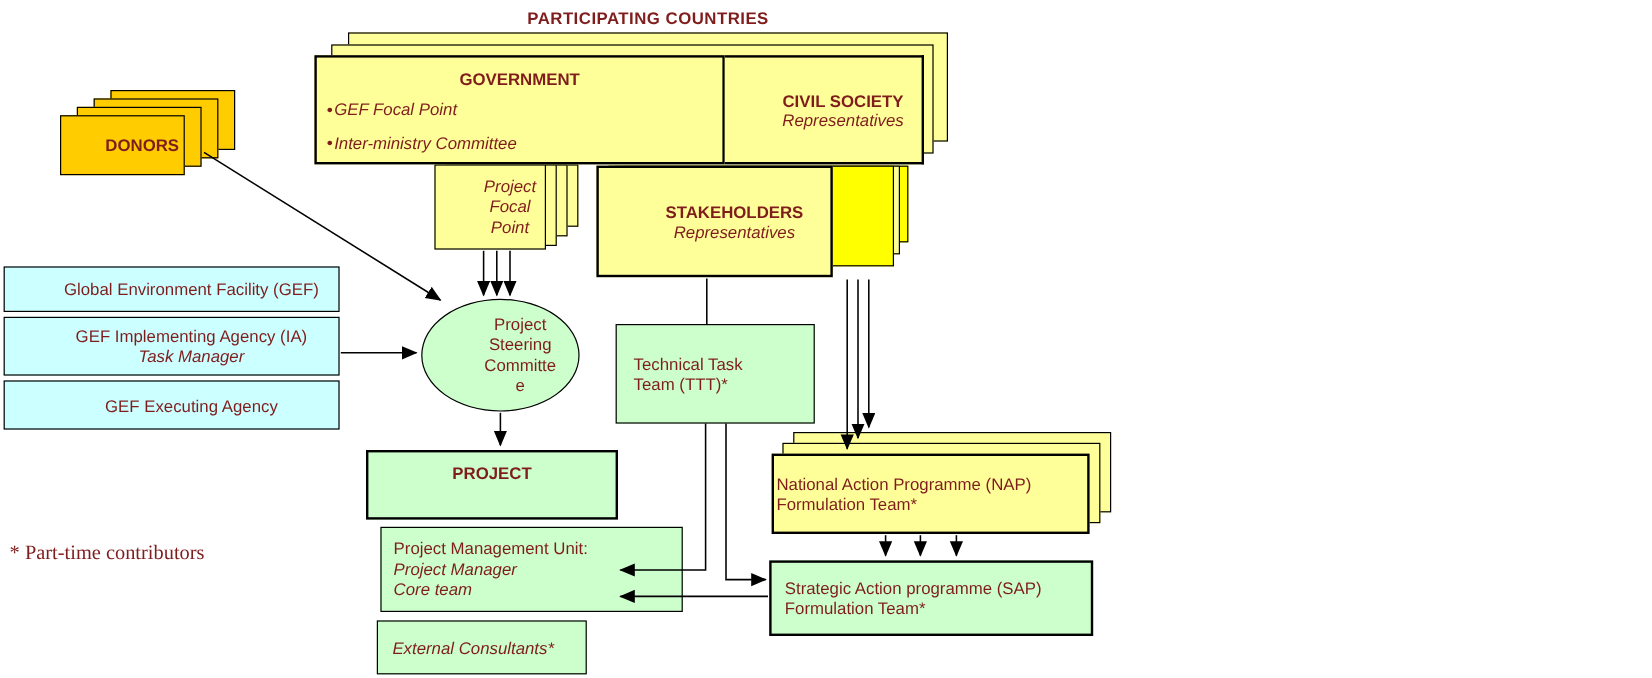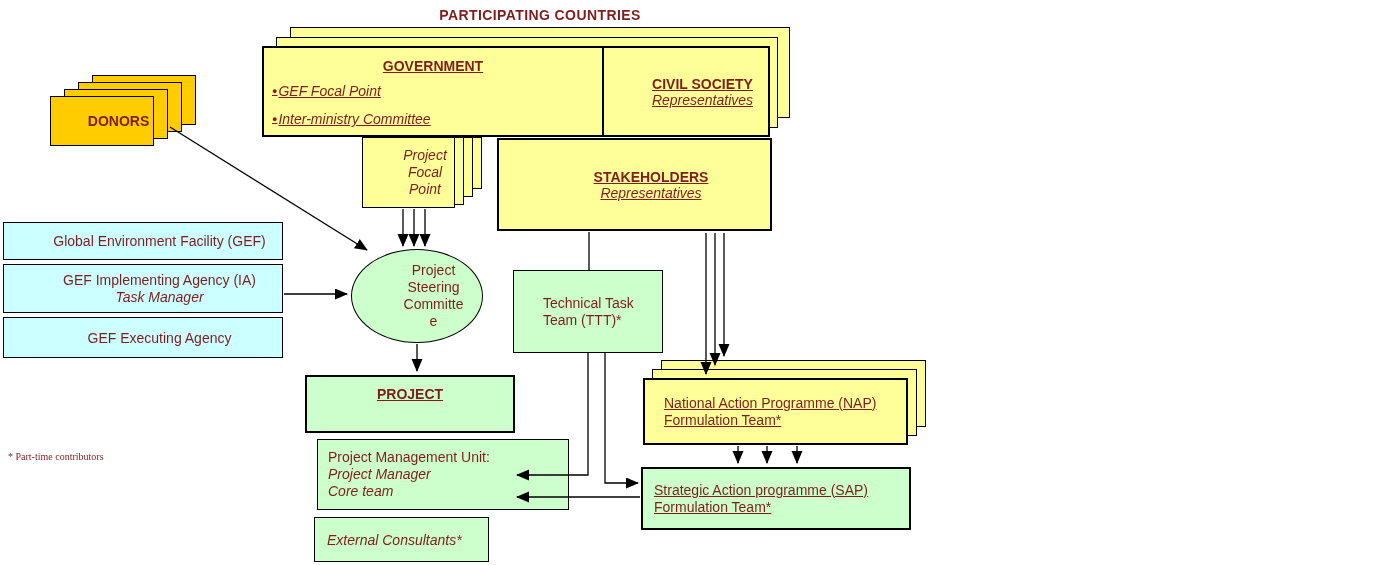--- a/index.html
+++ b/index.html
@@ -6,28 +6,28 @@
   #canvas{
     position:relative;width:1377px;height:565px;background:#fff;overflow:hidden;
     font-family:"Liberation Sans","DejaVu Sans",sans-serif;font-size:14px;color:#7f1d1d;
   }
   .box{position:absolute;box-sizing:border-box;border:1px solid #000;}
   .pale{background:var(--pale-yellow,#FFFF99);}
   .bright{background:var(--bright-yellow,#FFFF00);}
   .gold{background:var(--gold,#FFCC00);}
   .blue{background:var(--light-blue,#CCFFFF);}
   .green{background:var(--light-green,#CCFFCC);}
-  .b2{border-width:2px;text-decoration:underline;}
+  .b2{border-width:2px;}
   .center{display:flex;flex-direction:column;align-items:center;justify-content:center;text-align:center;padding-left:33px;}
   .vcenter{display:flex;flex-direction:column;justify-content:center;}
   .bold{font-weight:bold;}
   .italic{font-style:italic;}
   .prewrap{white-space:pre-line;}
   .title{position:absolute;text-align:center;font-weight:bold;font-size:14px;letter-spacing:.4px;}
-  .note{position:absolute;font-family:"Liberation Serif","DejaVu Serif",serif;font-size:10px;}
+  .note{position:absolute;font-family:"Liberation Serif","DejaVu Serif",serif;font-size:17px;}
   .lh{line-height:17px;}
   svg.overlay{position:absolute;left:0;top:0;pointer-events:none;}
   .bullet-row{margin:9px 0 0 8px;font-style:italic;display:flex;align-items:center;}
   .bullet-glyph{font-size:9px;font-style:normal;margin-right:1px;}
 </style>
 </head>
 <body>
 
 <div id="canvas">
 
@@ -65,21 +65,21 @@
   <div class="box pale" style="left:371px;top:137px;width:93px;height:68px"></div>
   <div class="box pale center italic prewrap lh" style="left:362px;top:137px;width:93px;height:71px">
     <div>Project
 Focal
 Point</div>
   </div>
 
   <div class="box bright" style="left:519px;top:138px;width:238px;height:64px"></div>
   <div class="box pale" style="left:512px;top:138px;width:238px;height:74px"></div>
   <div class="box bright" style="left:507px;top:138px;width:238px;height:84px"></div>
-  <div class="box pale b2 center" style="left:497px;top:138px;width:275px;height:93px">
+  <div class="box pale b2 center" style="left:497px;top:138px;width:197px;height:93px">
     <div class="bold">STAKEHOLDERS</div>
     <div class="italic">Representatives</div>
   </div>
 
   <div class="box blue center lh" style="left:3px;top:264px;width:280px;height:49px">
     <div>GEF Implementing Agency (IA)</div>
     <div class="italic">Task Manager</div>
   </div>
   <div class="box blue center" style="left:3px;top:222px;width:280px;height:38px">
     <div>Global Environment Facility (GEF)</div>
@@ -88,41 +88,41 @@
     <div>GEF Executing Agency</div>
   </div>
 
   <div class="box green center prewrap lh" style="left:351px;top:249px;width:132px;height:94px;border-radius:50%">
     <div>Project
 Steering
 Committe
 e</div>
   </div>
 
-  <div class="box green vcenter lh" style="left:513px;top:270px;width:150px;height:83px;padding-left:29px">
+  <div class="box green vcenter lh" style="left:513px;top:270px;width:166px;height:83px;padding-left:14px">
     <div style="width:118px">Technical Task Team (TTT)*</div>
   </div>
 
   <div class="box green b2" style="left:305px;top:375px;width:210px;height:58px">
     <div class="bold" style="text-align:center;margin-top:9px">PROJECT</div>
   </div>
 
   <div class="box green vcenter lh" style="left:317px;top:439px;width:252px;height:71px;padding-left:10px">
     <div>Project Management Unit:</div>
     <div class="italic">Project Manager</div>
     <div class="italic">Core team</div>
   </div>
 
   <div class="box green vcenter italic" style="left:314px;top:517px;width:175px;height:45px;padding-left:12px">
     <div>External Consultants*</div>
   </div>
 
   <div class="box pale" style="left:661px;top:360px;width:265px;height:67px"></div>
   <div class="box pale" style="left:652px;top:369px;width:265px;height:67px"></div>
-  <div class="box pale b2 vcenter lh" style="left:643px;top:378px;width:265px;height:67px;padding-left:19px">
+  <div class="box pale b2 vcenter lh" style="left:643px;top:378px;width:265px;height:67px;padding-left:2px">
     <div>National Action Programme (NAP)</div>
     <div>Formulation Team*</div>
   </div>
 
   <div class="box green b2 vcenter lh" style="left:641px;top:467px;width:270px;height:63px;padding-left:11px">
     <div>Strategic Action programme (SAP)</div>
     <div>Formulation Team*</div>
   </div>
 
   <div class="note" style="left:8px;top:451px">* Part-time contributors</div>

